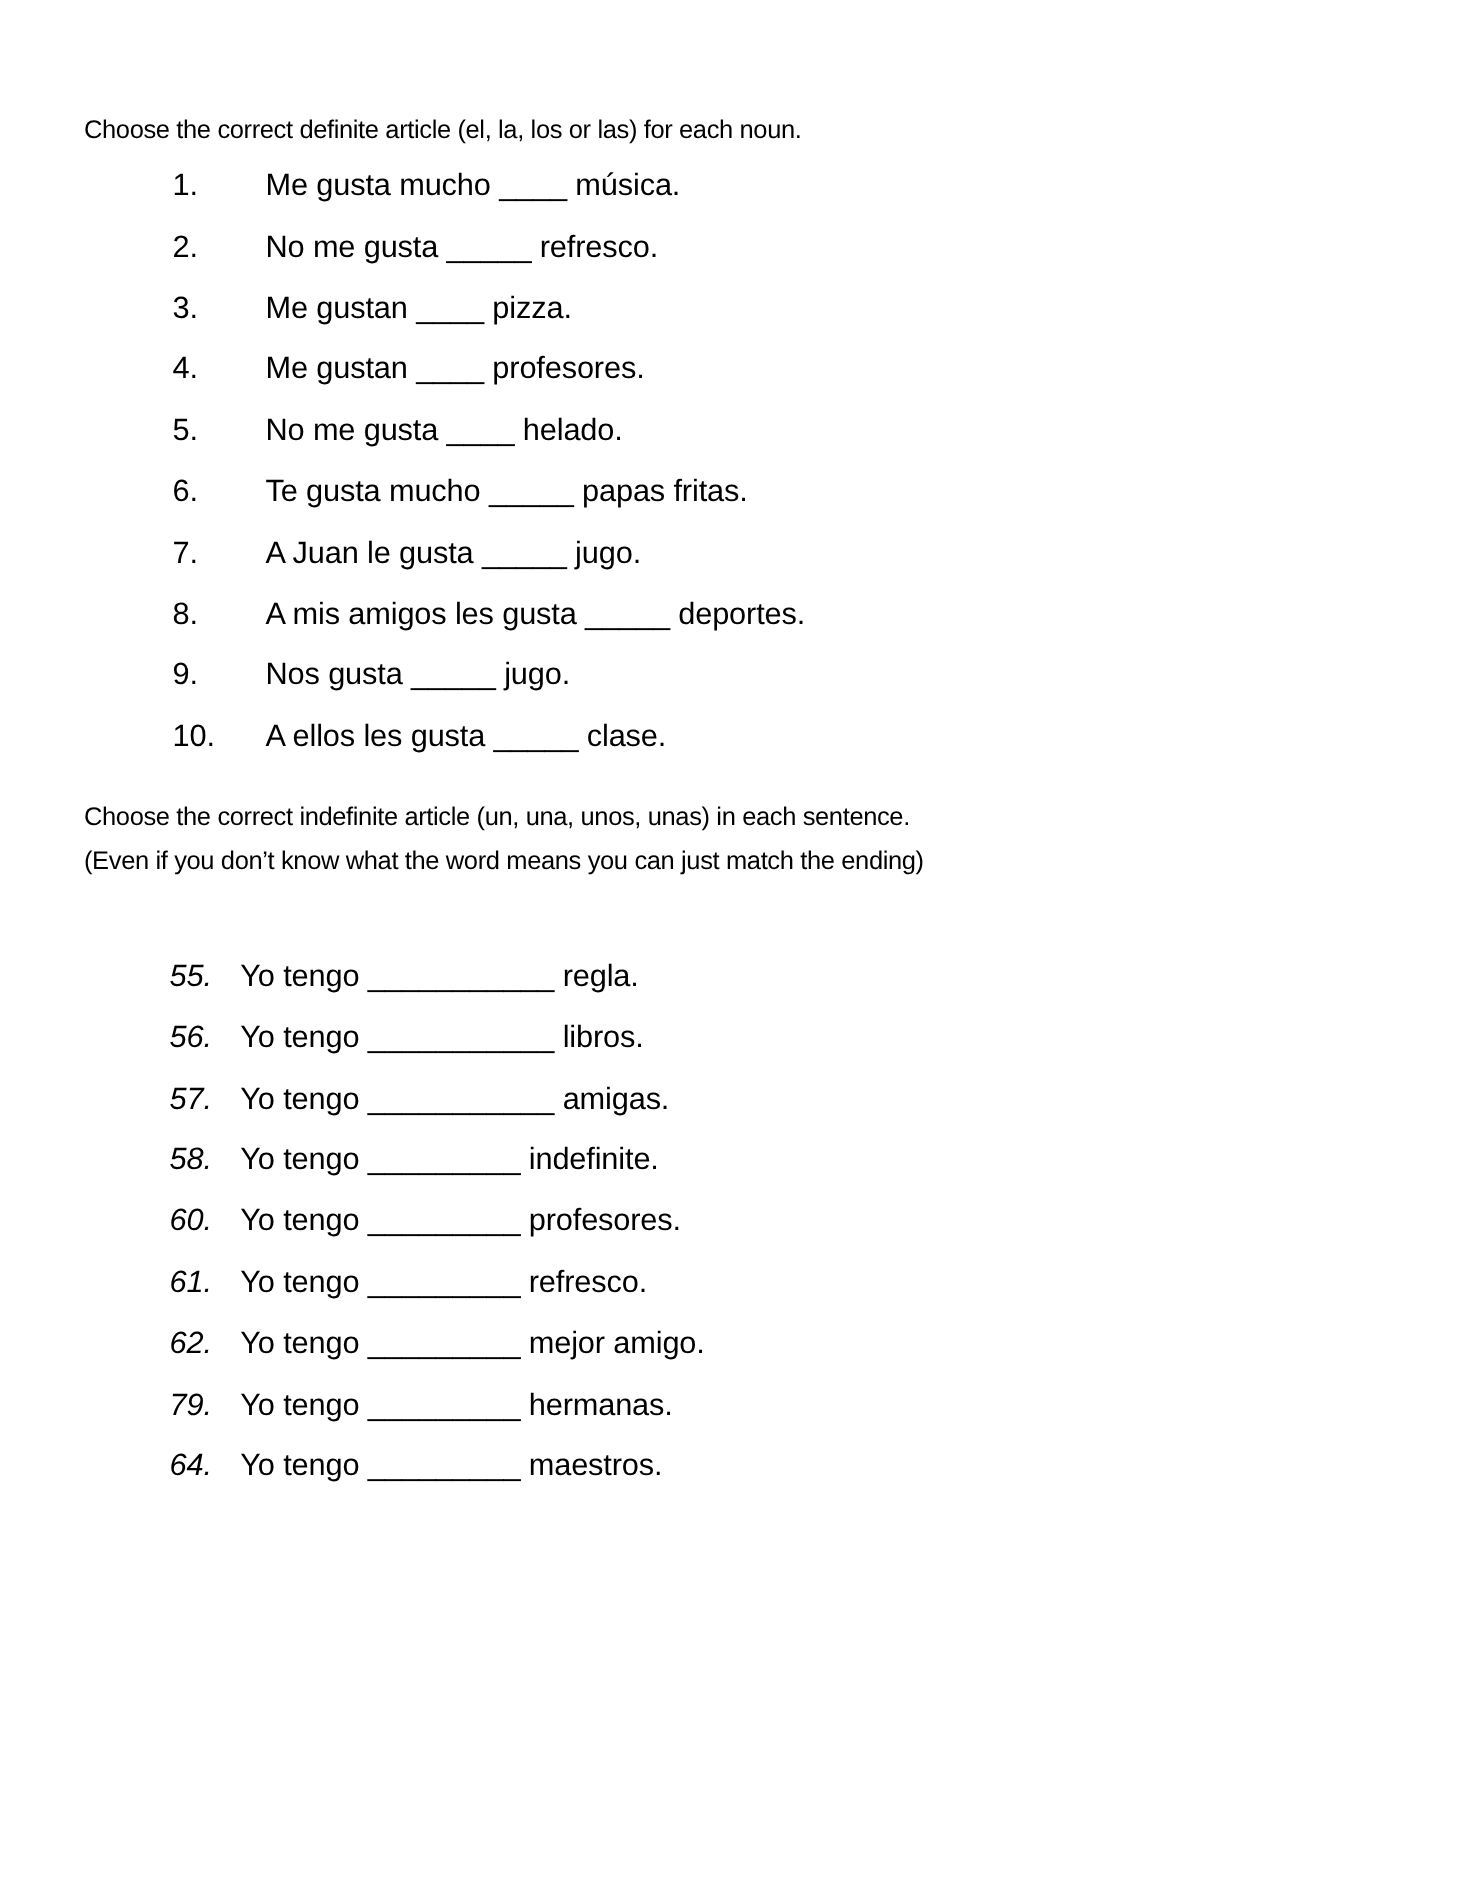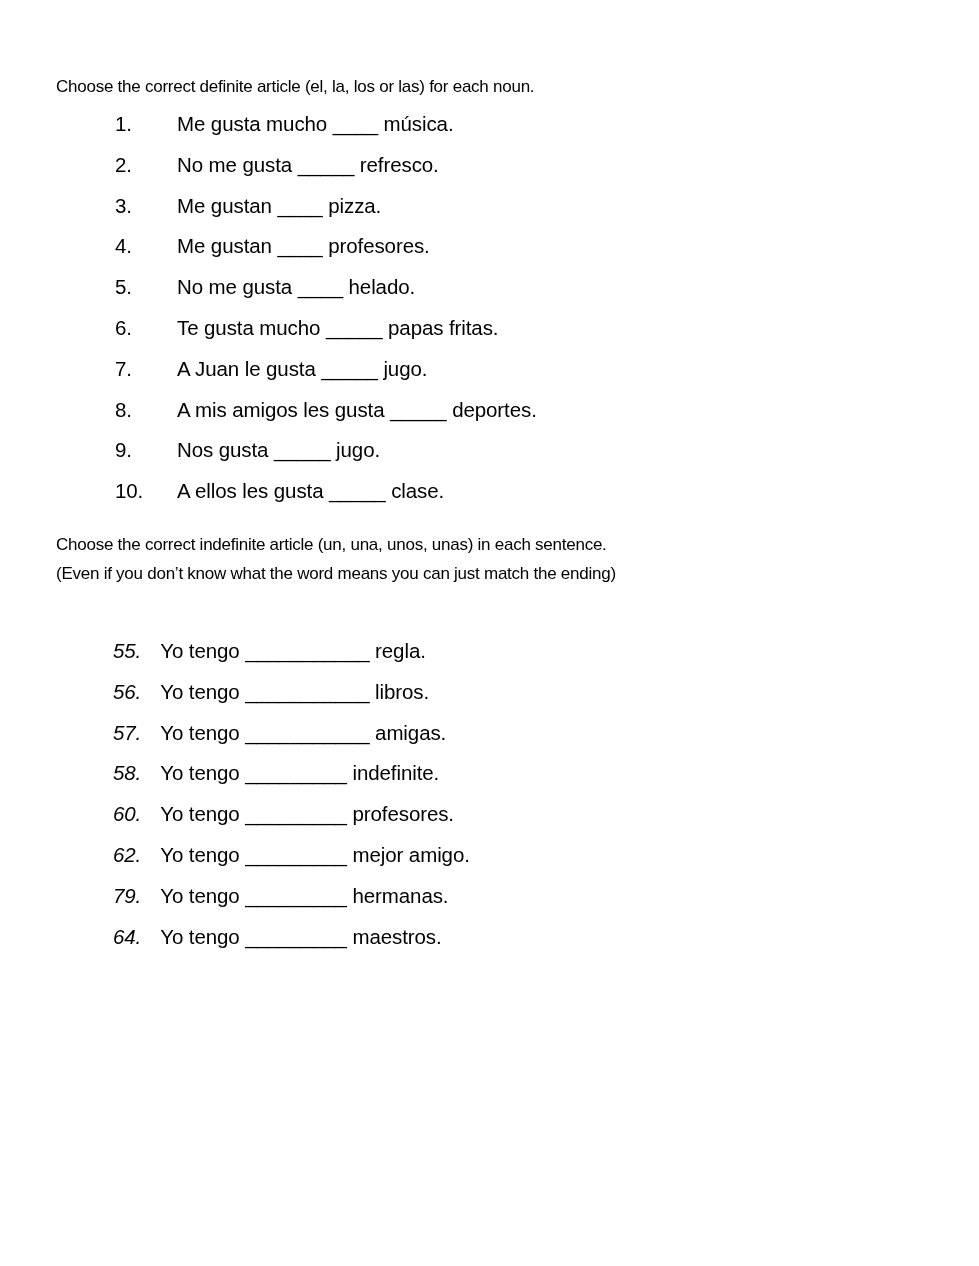--- a/index.html
+++ b/index.html
@@ -116,18 +116,19 @@
     <span class="heading-line">Choose the correct indefinite article (un, una, unos, unas) in each sentence.</span>
     <span class="heading-line">(Even if you don’t know what the word means you can just match the ending)</span>
   </h2>
 
   <ol class="exercise-list" id="list-indefinite">
       <li class="exercise-item"><span class="item-number">55.</span><span class="item-text">Yo tengo </span><span class="blank">___________</span><span class="item-text"> regla.</span></li>
       <li class="exercise-item"><span class="item-number">56.</span><span class="item-text">Yo tengo </span><span class="blank">___________</span><span class="item-text"> libros.</span></li>
       <li class="exercise-item"><span class="item-number">57.</span><span class="item-text">Yo tengo </span><span class="blank">___________</span><span class="item-text"> amigas.</span></li>
       <li class="exercise-item"><span class="item-number">58.</span><span class="item-text">Yo tengo </span><span class="blank">_________</span><span class="item-text"> indefinite.</span></li>
       <li class="exercise-item"><span class="item-number">60.</span><span class="item-text">Yo tengo </span><span class="blank">_________</span><span class="item-text"> profesores.</span></li>
+      <li class="exercise-item"><span class="item-number">61.</span><span class="item-text">Yo tengo </span><span class="blank">_________</span><span class="item-text"> refresco.</span></li>
       <li class="exercise-item"><span class="item-number">62.</span><span class="item-text">Yo tengo </span><span class="blank">_________</span><span class="item-text"> mejor amigo.</span></li>
       <li class="exercise-item"><span class="item-number">79.</span><span class="item-text">Yo tengo </span><span class="blank">_________</span><span class="item-text"> hermanas.</span></li>
       <li class="exercise-item"><span class="item-number">64.</span><span class="item-text">Yo tengo </span><span class="blank">_________</span><span class="item-text"> maestros.</span></li>
     </ol>
 
 </div>
 
 </body></html>

